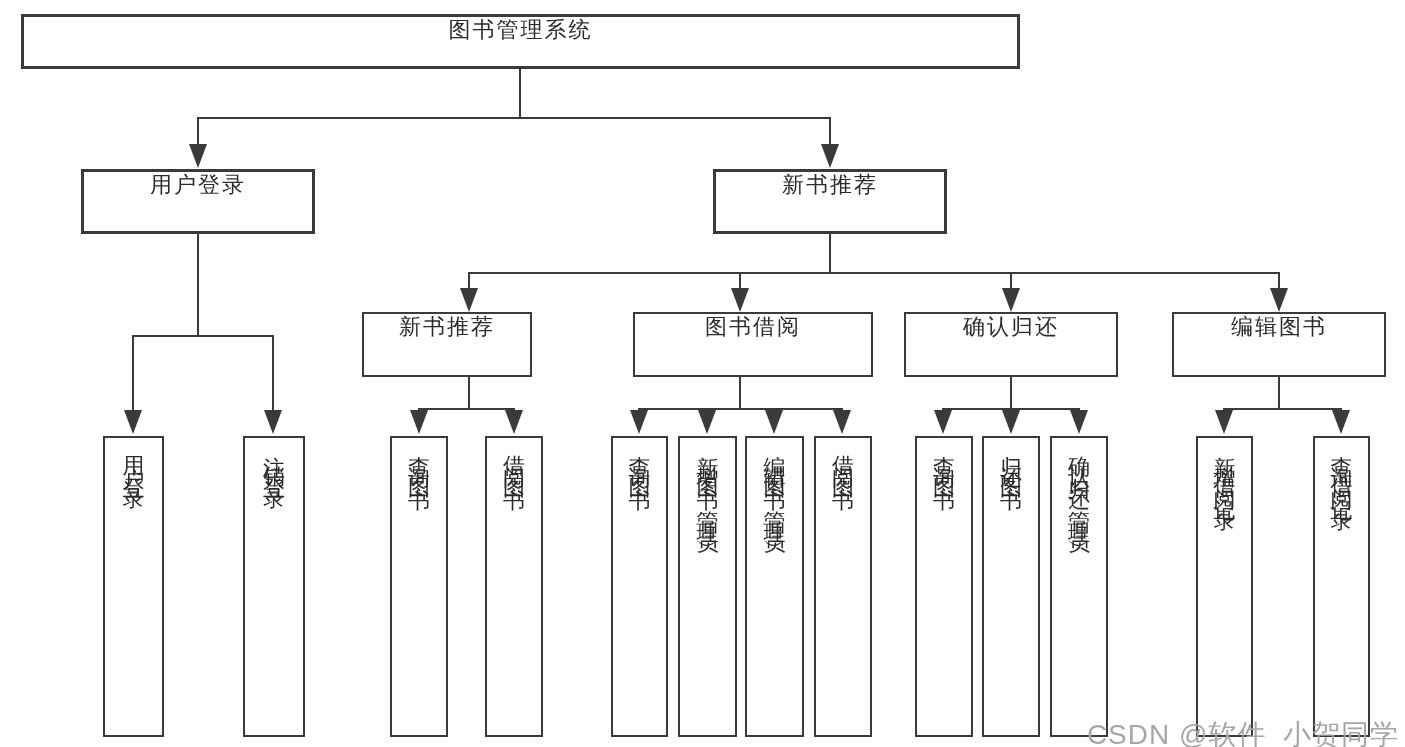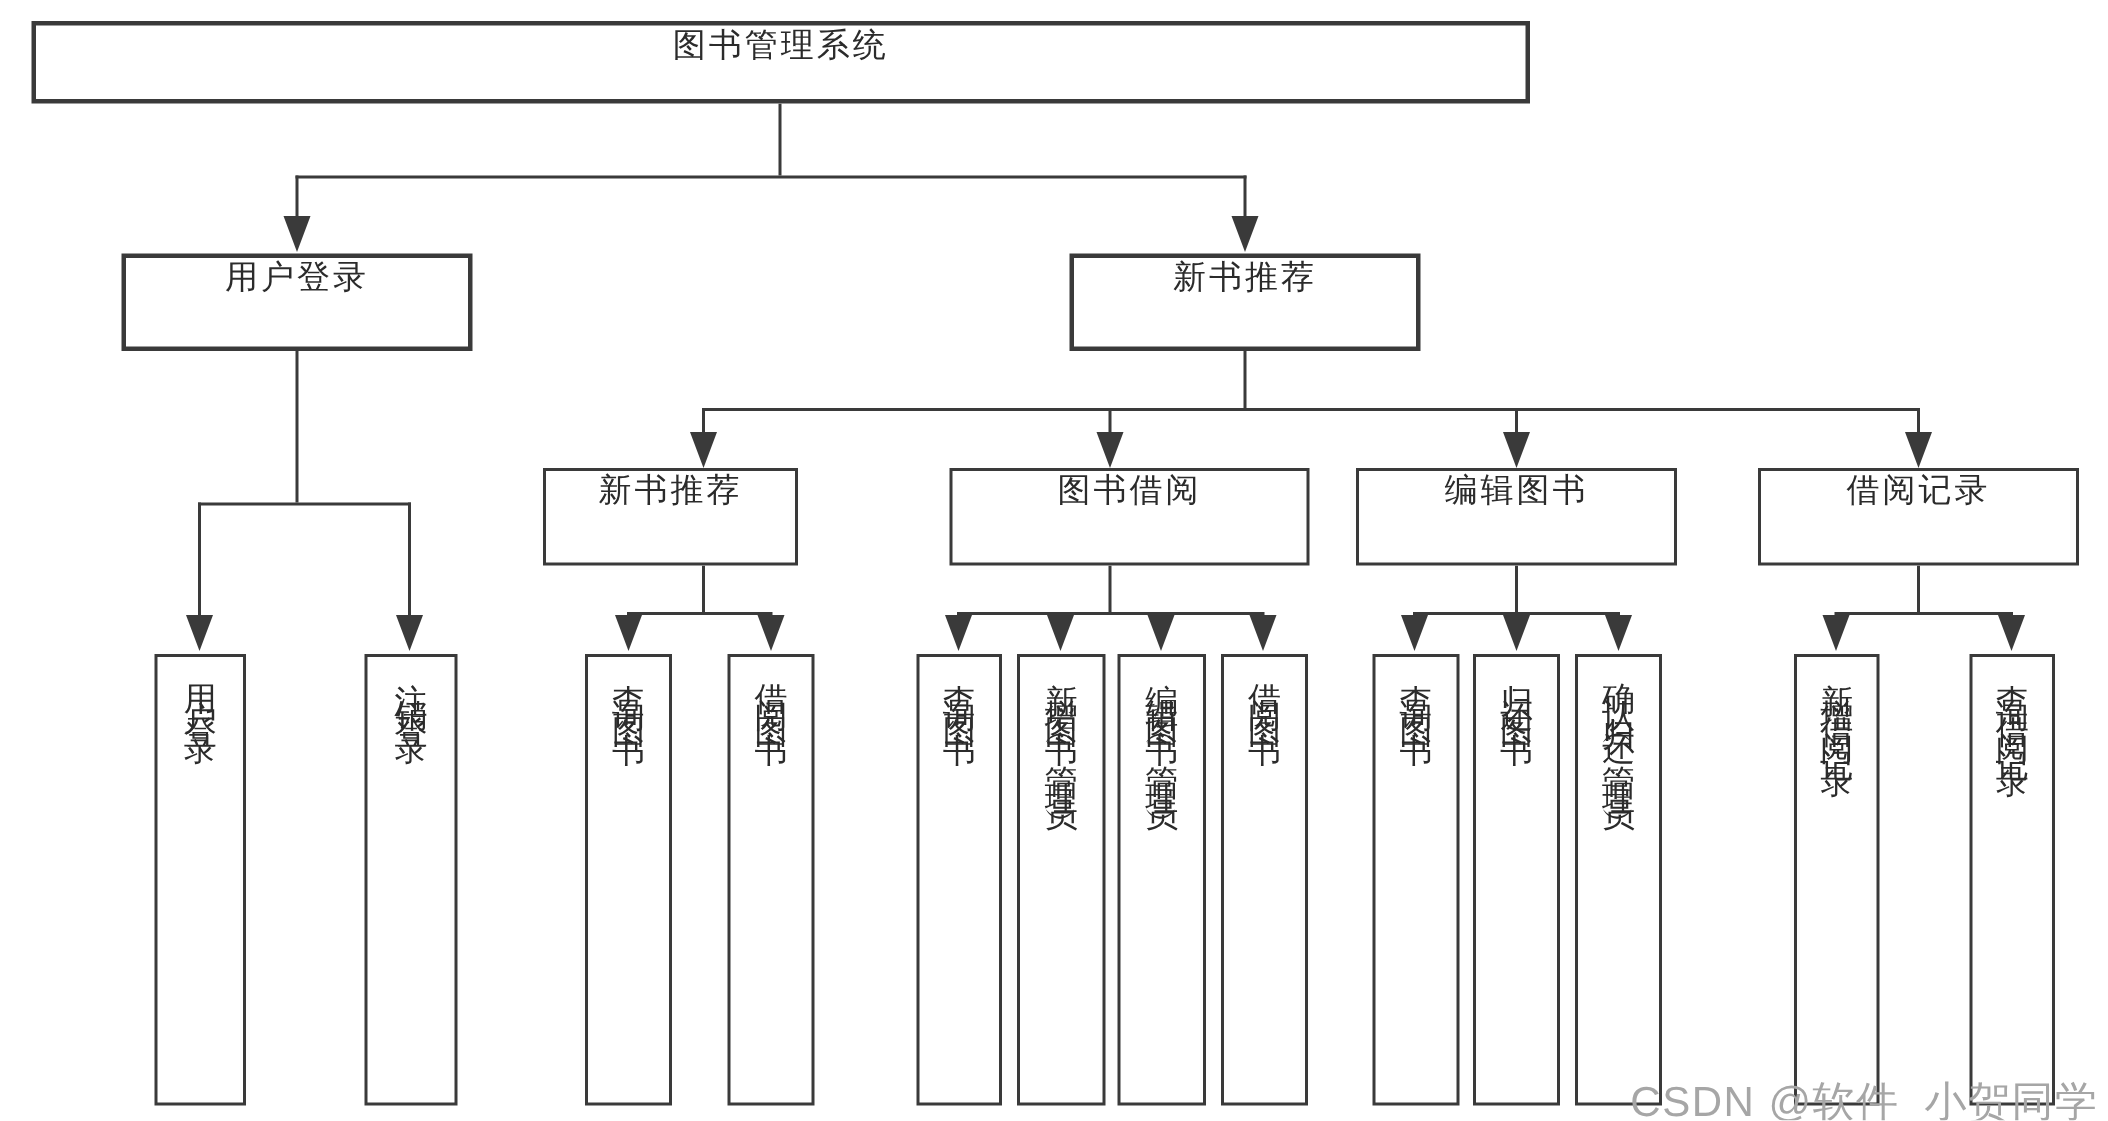--- a/index.html
+++ b/index.html
@@ -81,25 +81,25 @@
 
   <div class="box" style="left:362px;top:312px;width:170px;height:65px;">
     <span class="lbl">新书推荐</span>
   </div>
 
   <div class="box" style="left:633px;top:312px;width:240px;height:65px;">
     <span class="lbl">图书借阅</span>
   </div>
 
   <div class="box" style="left:904px;top:312px;width:214px;height:65px;">
-    <span class="lbl">编辑图书</span>
+    <span class="lbl">确认归还</span>
   </div>
 
   <div class="box" style="left:1172px;top:312px;width:214px;height:65px;">
-    <span class="lbl">借阅记录</span>
+    <span class="lbl">编辑图书</span>
   </div>
 
   <div class="box v" style="left:103px;top:436px;width:61px;height:301px;">
     <span class="lbl">用户登录</span>
   </div>
   <div class="box v" style="left:243px;top:436px;width:62px;height:301px;">
     <span class="lbl">注销登录</span>
   </div>
 
   <div class="box v" style="left:390px;top:436px;width:58px;height:301px;">

